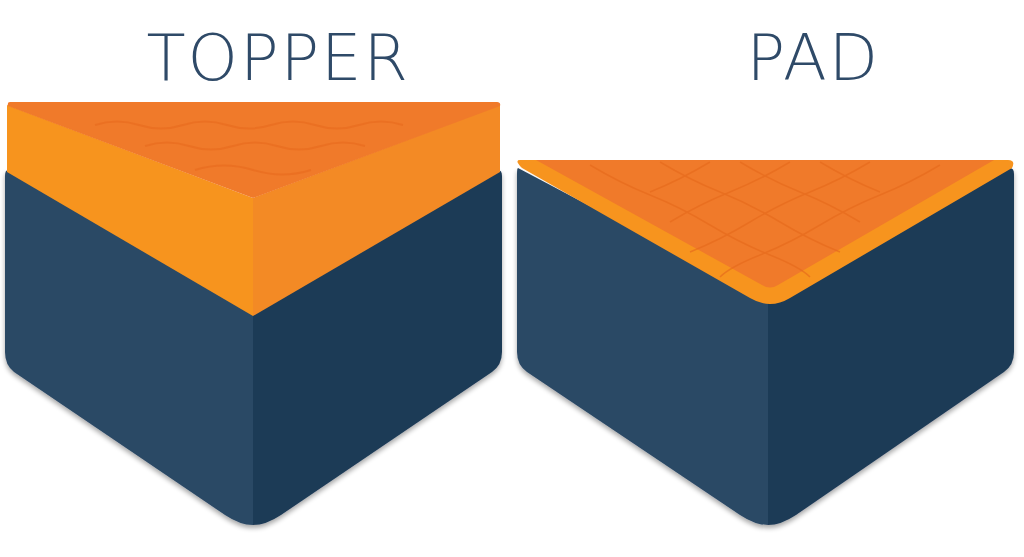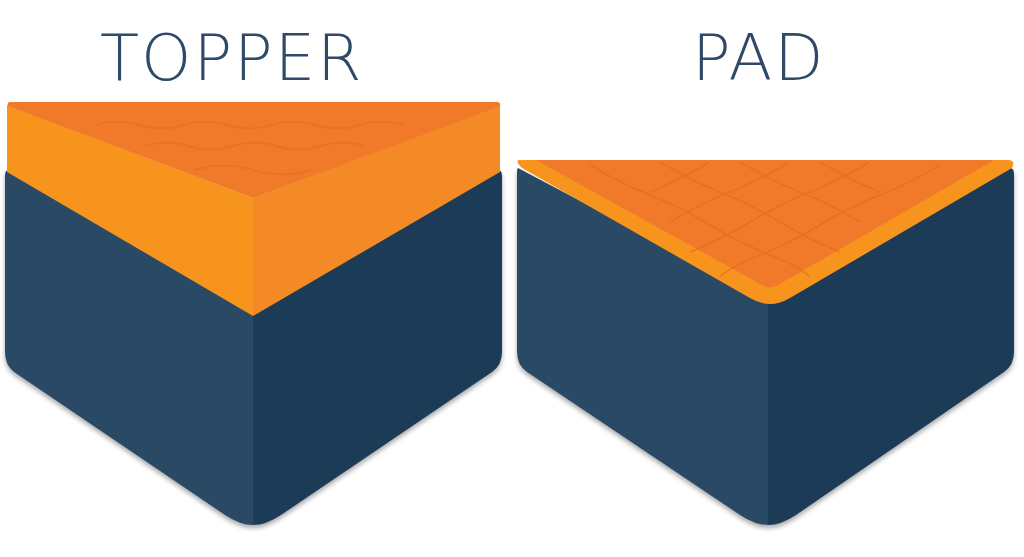--- a/index.html
+++ b/index.html
@@ -1,23 +1,23 @@
 <!DOCTYPE html>
 <html><head>
 <meta charset="utf-8">
 <style>
   html, body { margin: 0; padding: 0; background: #ffffff; }
   body { width: 1024px; height: 557px; position: relative; overflow: hidden; font-family: "Liberation Sans", sans-serif; }
   .label {
     position: absolute; top: 18px; font-family: "DejaVu Sans", sans-serif;
     font-weight: 200; font-size: 64px; letter-spacing: 2px; color: #2f4a68;
-    -webkit-text-stroke: 0px; line-height: 80px; text-align: left;
+    -webkit-text-stroke: 0px; line-height: 80px; text-align: right;
   }
   .label.topper { left: 100px; width: 310px; }
-  .label.pad { left: 692px; width: 220px; }
+  .label.pad { left: 660px; width: 220px; }
   svg.illus { position: absolute; left: 0; top: 0; }
 </style>
 </head>
 <body>
 
 <div class="label topper">TOPPER</div>
 <div class="label pad">PAD</div>
 
 <svg class="illus" width="1024" height="557" viewBox="0 0 1024 557">
   <defs>

